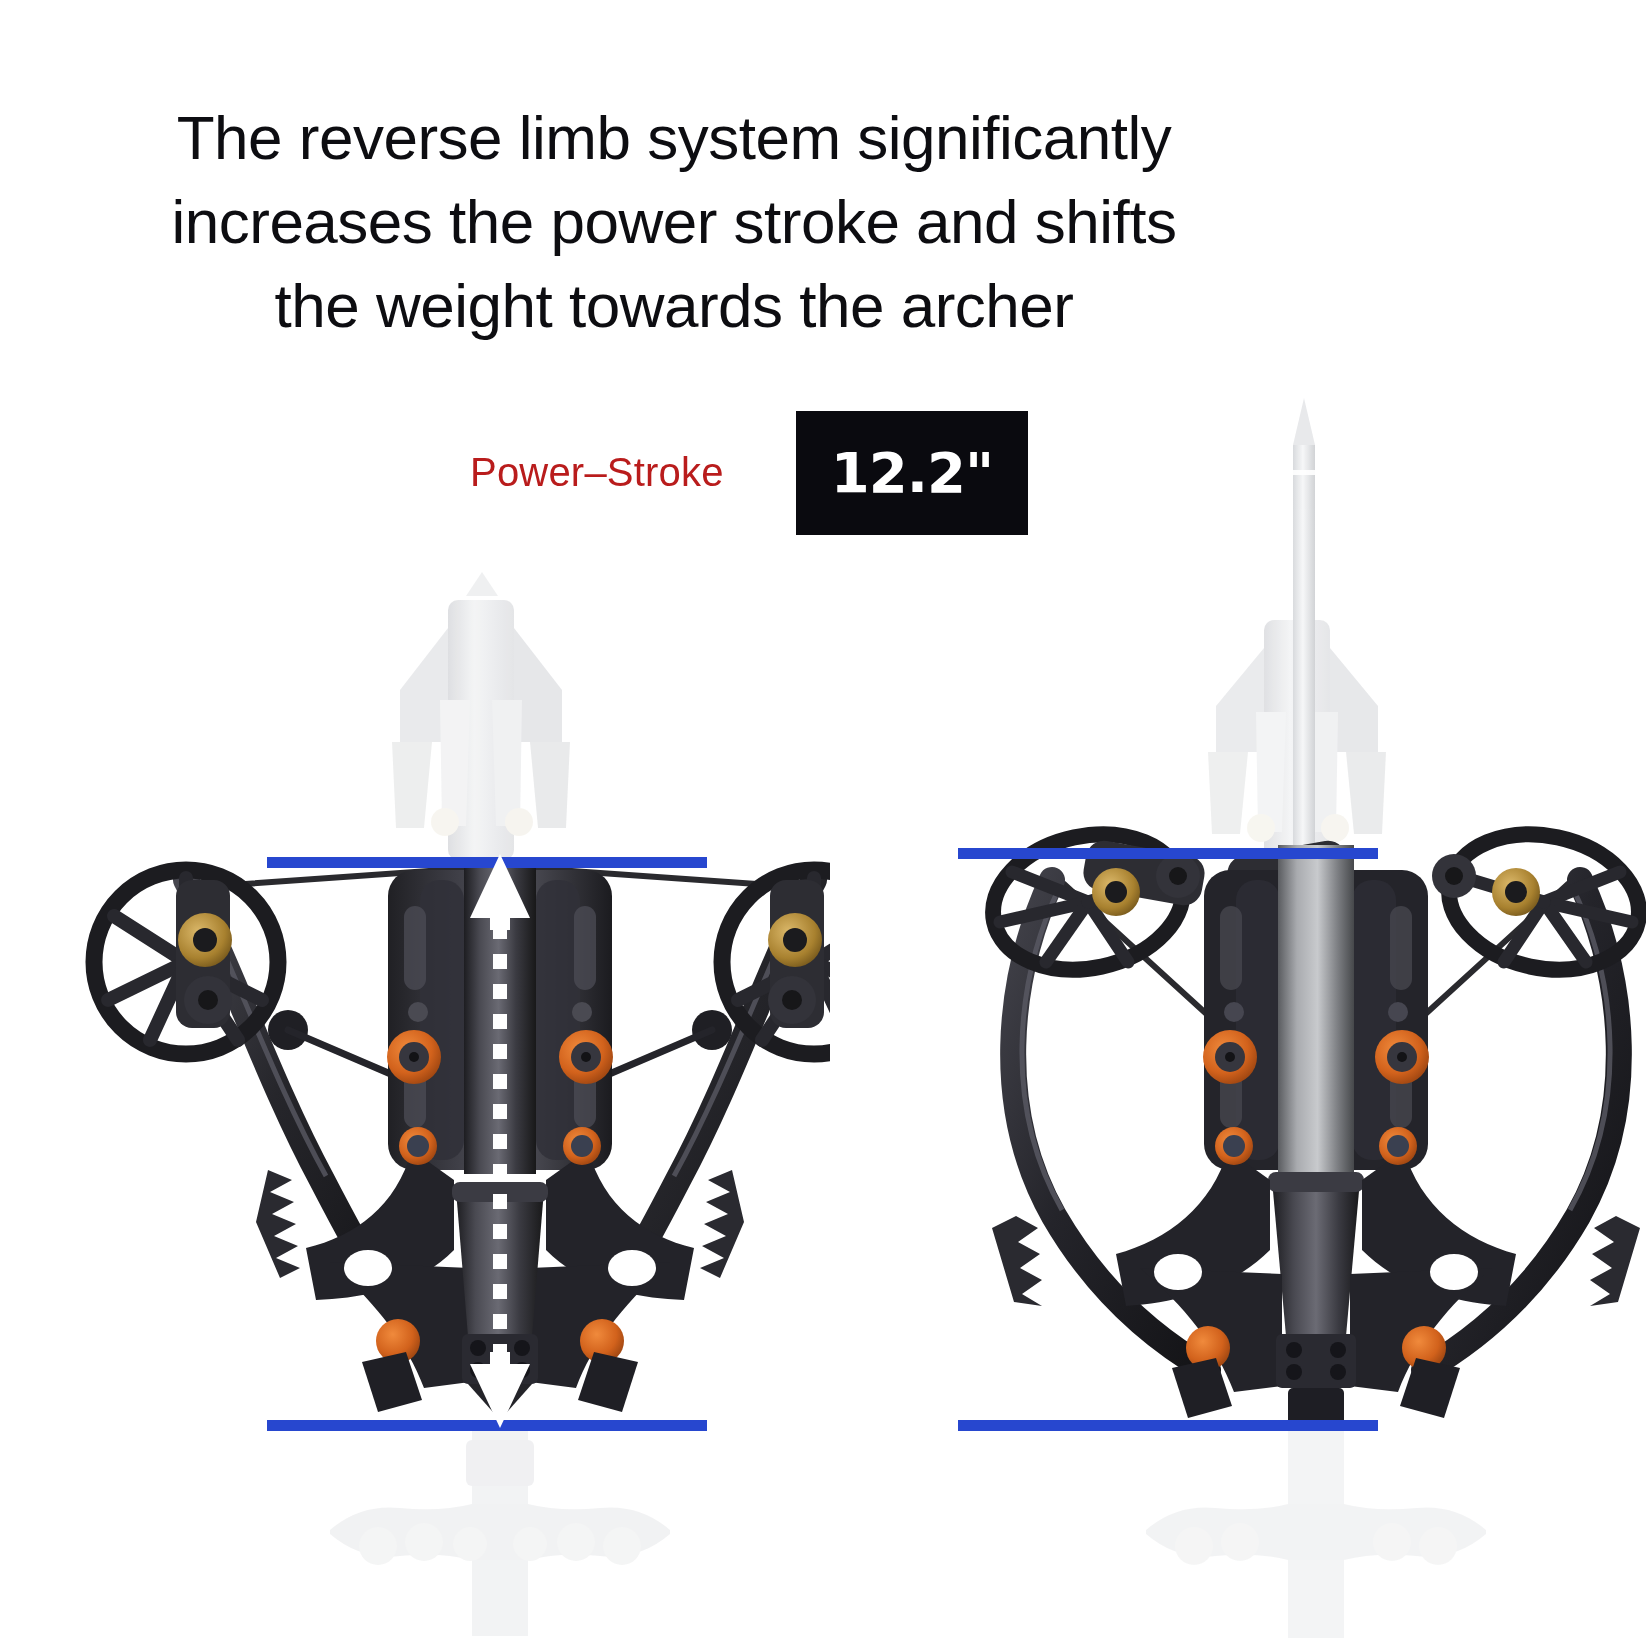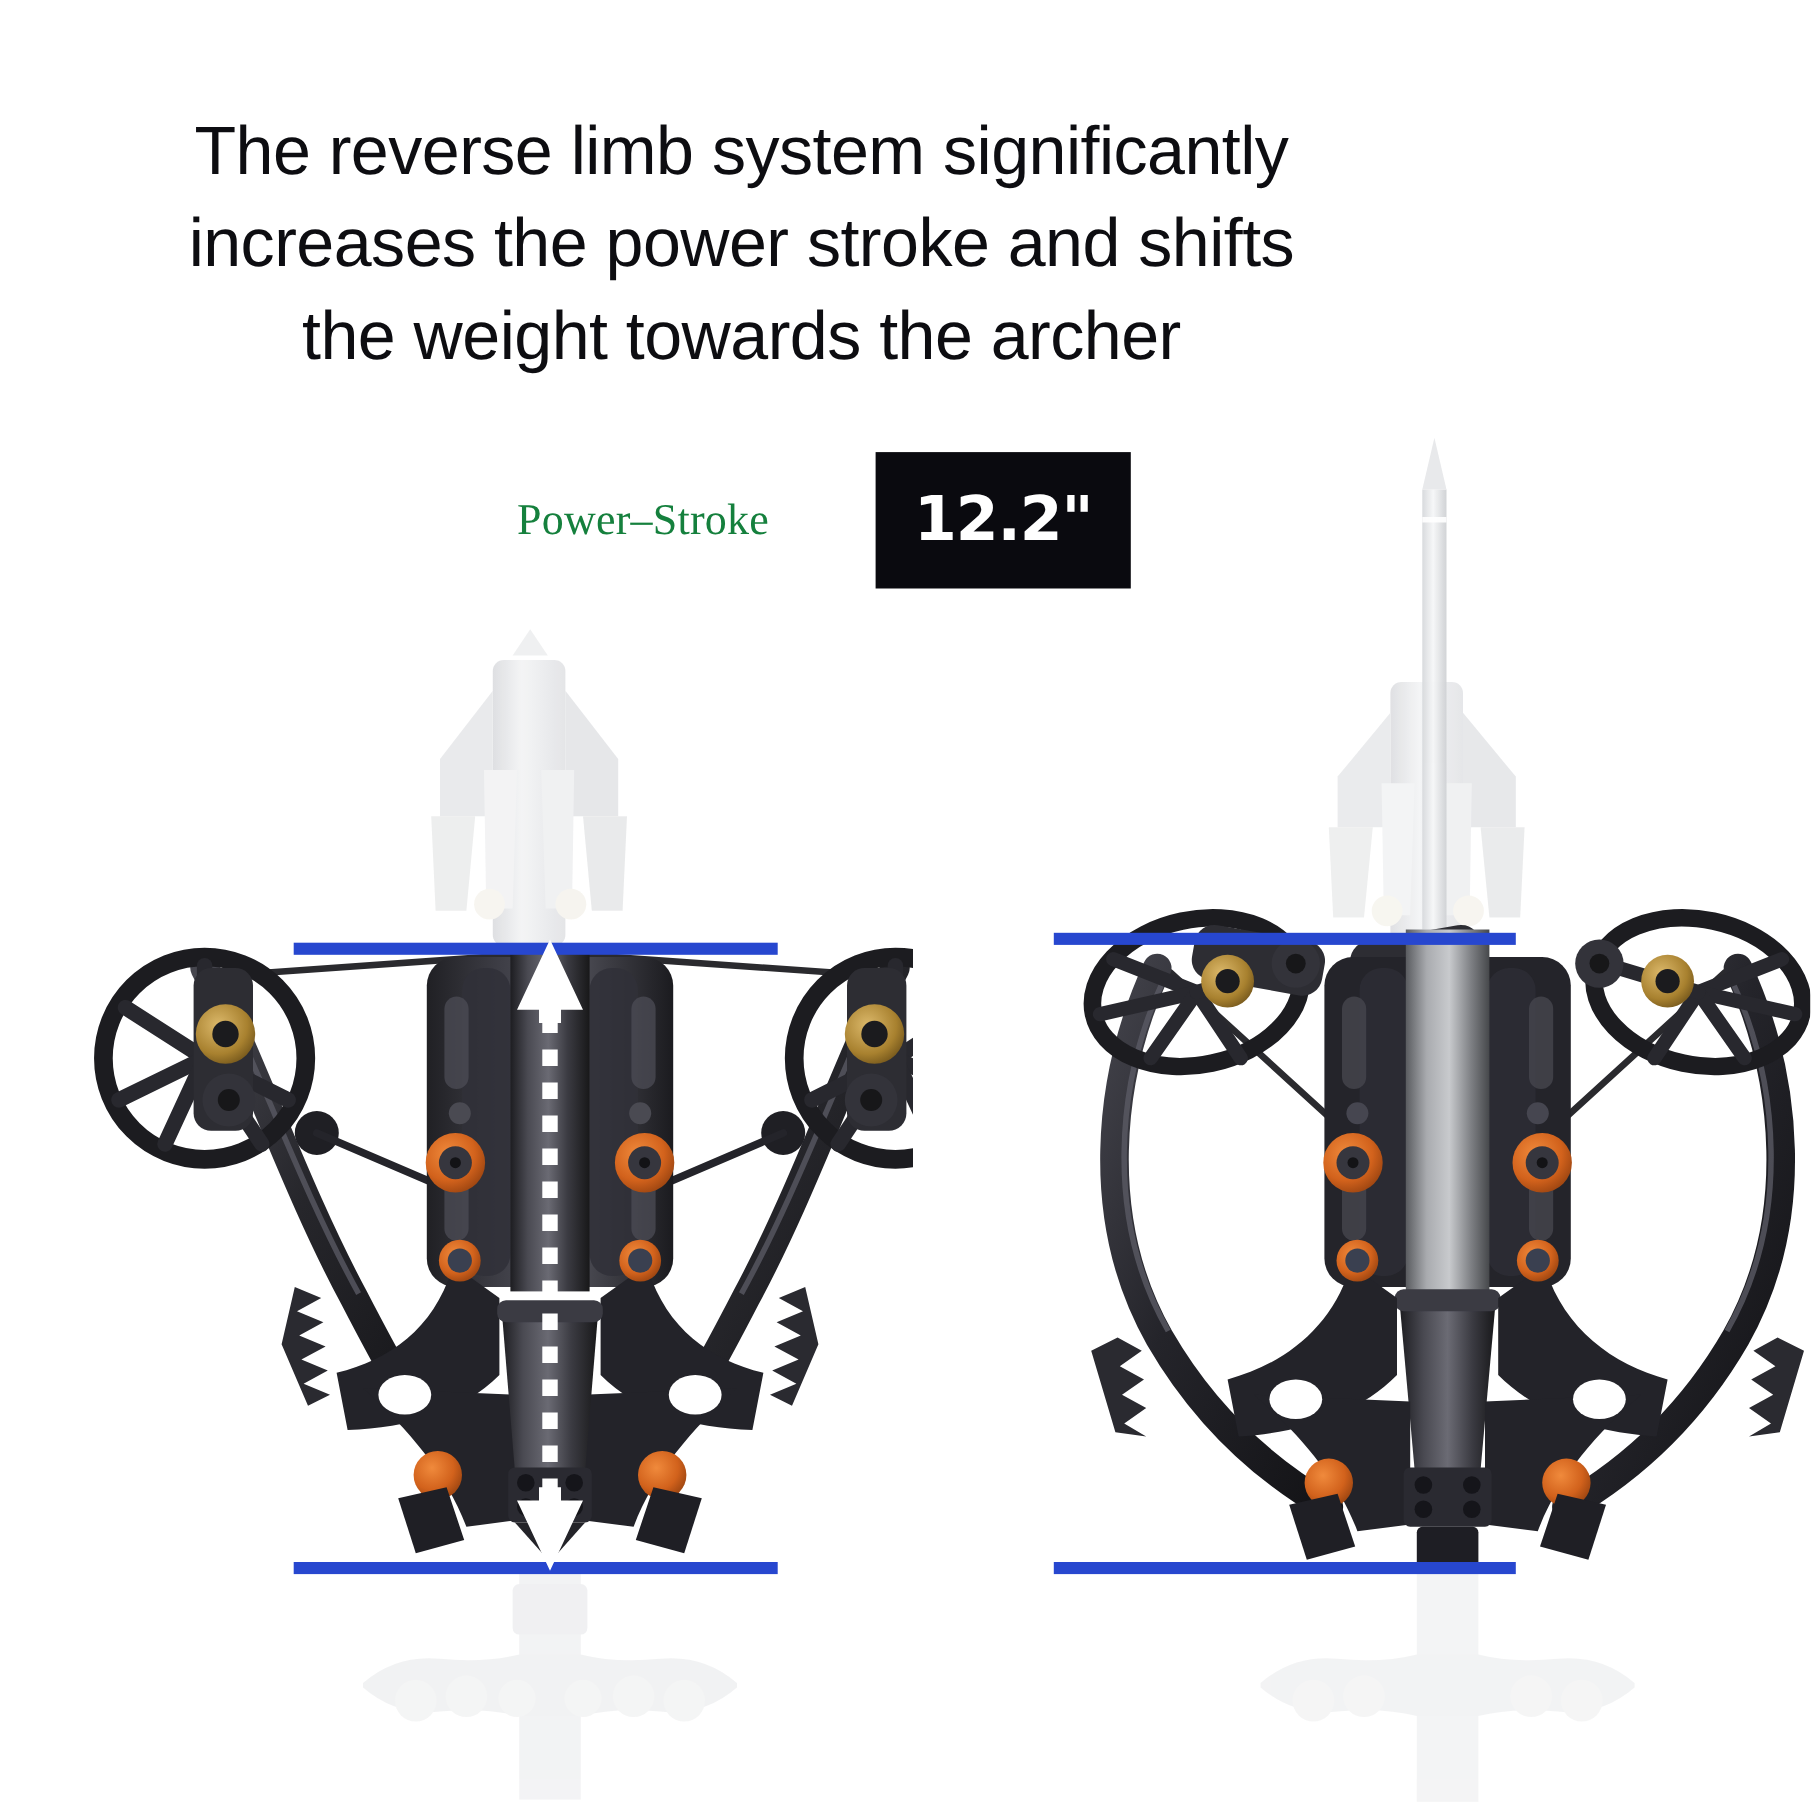--- a/index.html
+++ b/index.html
@@ -32,24 +32,23 @@
     white-space: pre-line;
   }
 
   
   .ps-label {
     position: absolute;
     left: 470px;
     top: 446px;
     font-size: 40px;
     line-height: 52px;
-    color: #15803d;
+    color: #b91c1c;
     letter-spacing: 0.2px;
     white-space: nowrap;
-    font-family: Liberation Serif, serif;
   }
   .ps-badge {
     position: absolute;
     left: 796px;
     top: 411px;
     width: 232px;
     height: 124px;
     background: #0a0a0f;
     display: flex;
     align-items: center;

